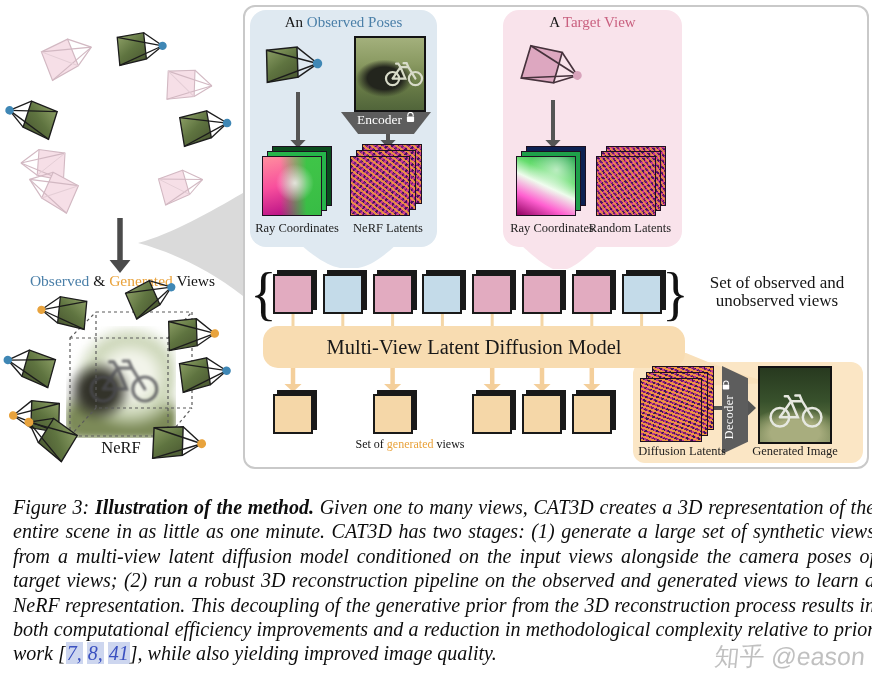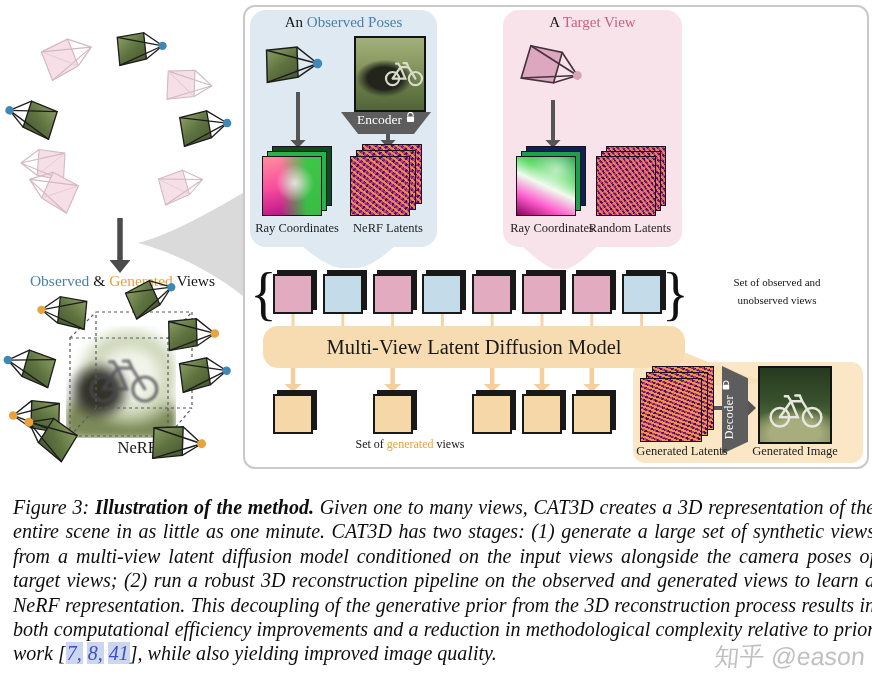--- a/index.html
+++ b/index.html
@@ -52,31 +52,31 @@
   .trap{position:absolute;background:#5d5d5d;color:#fff;display:flex;align-items:flex-start;justify-content:center;gap:4px;}
   .enc{clip-path:polygon(0 0,100% 0,81% 100%,19% 100%);font-size:13.5px;}
   .dec{clip-path:polygon(0 0,100% 14%,100% 86%,0 100%);flex-direction:column;}
   .dec .vtext{writing-mode:vertical-rl;transform:rotate(180deg);font-size:12px;letter-spacing:.5px;}
   .lock{width:9px;height:11px;flex:0 0 auto;}
   
   .lat-sq,.gen-sq{position:absolute;width:36px;height:36px;border:2px solid #191919;box-shadow:4px -4px 0 #191919;}
   [data-color="pink"]{background:#e2abc0;} [data-color="blue"]{background:#c4dbe9;}
   .gen-sq{background:#f5d7a8;}
   .brace{position:absolute;font-size:56px;font-weight:400;color:#111;line-height:58px;transform:scaleY(1.05);}
-  .set-legend{position:absolute;font-size:11px;line-height:17.5px;text-align:center;}
+  .set-legend{position:absolute;font-size:17px;line-height:17.5px;text-align:center;}
   .diff-box{position:absolute;left:263px;top:326px;width:422px;height:42px;background:#f8dcb1;border-radius:15px;
             display:flex;align-items:center;justify-content:center;font-size:20.5px;color:#181818;}
   .gen-caption{position:absolute;font-size:12px;text-align:center;white-space:nowrap;}
   
   .nerf-wrap{position:absolute;left:66px;top:326px;width:110px;height:112px;overflow:hidden;}
   .nerf-blur{position:absolute;inset:0;filter:blur(3px);background-image:
       radial-gradient(ellipse 30% 28% at 30% 58%, #33332a 0 50%, transparent 100%),
       radial-gradient(ellipse 65% 60% at 58% 45%, #f2f4ea 0 30%, #ccd6b8 55%, transparent 80%),
       radial-gradient(ellipse 80% 30% at 50% 85%, #7c8a58 0 60%, transparent 100%);}
-  .nerf-label{position:absolute;font-size:16.5px;text-align:right;}
+  .nerf-label{position:absolute;font-size:16.5px;text-align:center;}
   
   .caption{position:absolute;left:5px;top:487px;width:862px;margin:8px;font-size:20px;line-height:24.4px;
            text-align:justify;color:#0d0d0d;font-style:italic;}
   .caption b{font-weight:bold;}
   .cite-bracket{color:#0d0d0d;}
   .cite-ref{color:#3a50c0;background:#cdd6ef;padding:0 1px;cursor:pointer;}
   .cite-ref + .cite-ref{margin-left:4px;}
   .watermark{position:absolute;left:660px;top:640px;width:205px;text-align:right;
              font-family:"Liberation Sans",sans-serif;font-size:25px;color:#9b9b9b;opacity:.62;
              transform:skewX(-6deg);text-shadow:1px 1px 0 #ffffff;}
@@ -243,21 +243,21 @@
       <path d="M2 5 V3.4 A3 3 0 0 1 8 3.4 V5" fill="none" stroke="#fff" stroke-width="1.3"></path>
       <rect x="1" y="5" width="8" height="6" rx="1" fill="#fff"></rect>
     </svg>
     <span class="vtext">Decoder</span>
   </div>
   <div class="photo photo-gen" style="left:758px;top:366px;width:70px;height:74px;">
     <svg class="bike-svg" viewBox="0 0 100 70" style="left:5px;top:18px;width:62px;height:44px;stroke:#e6e8e0;stroke-width:4;">
         <use href="#bike"></use>
       </svg>
   </div>
-  <div class="stack-label" style="left:626px;top:444px;width:112px;">Generated Latents</div>
+  <div class="stack-label" style="left:626px;top:444px;width:112px;">Diffusion Latents</div>
   <div class="stack-label" style="left:740px;top:444px;width:110px;">Generated Image</div>
 
   <svg class="layer" id="overlay">
       <line x1="120" y1="218" x2="120" y2="260" stroke="#4b4b4b" stroke-width="5.5"></line>
       <polygon points="109.55,260 130.45,260 120,273" fill="#4b4b4b"></polygon>
       <g transform="translate(40,44) scale(1,1) rotate(-10)">
         <polygon points="0,8 28,0 34,28 6,38" fill="#f6dfe7" stroke="#d2b8c2" stroke-width="1.2"></polygon>
         <line x1="0" y1="8" x2="50" y2="12" stroke="#d2b8c2" stroke-width="1.2"></line>
         <line x1="28" y1="0" x2="50" y2="12" stroke="#d2b8c2" stroke-width="1.2"></line>
         <line x1="34" y1="28" x2="50" y2="12" stroke="#d2b8c2" stroke-width="1.2"></line>

